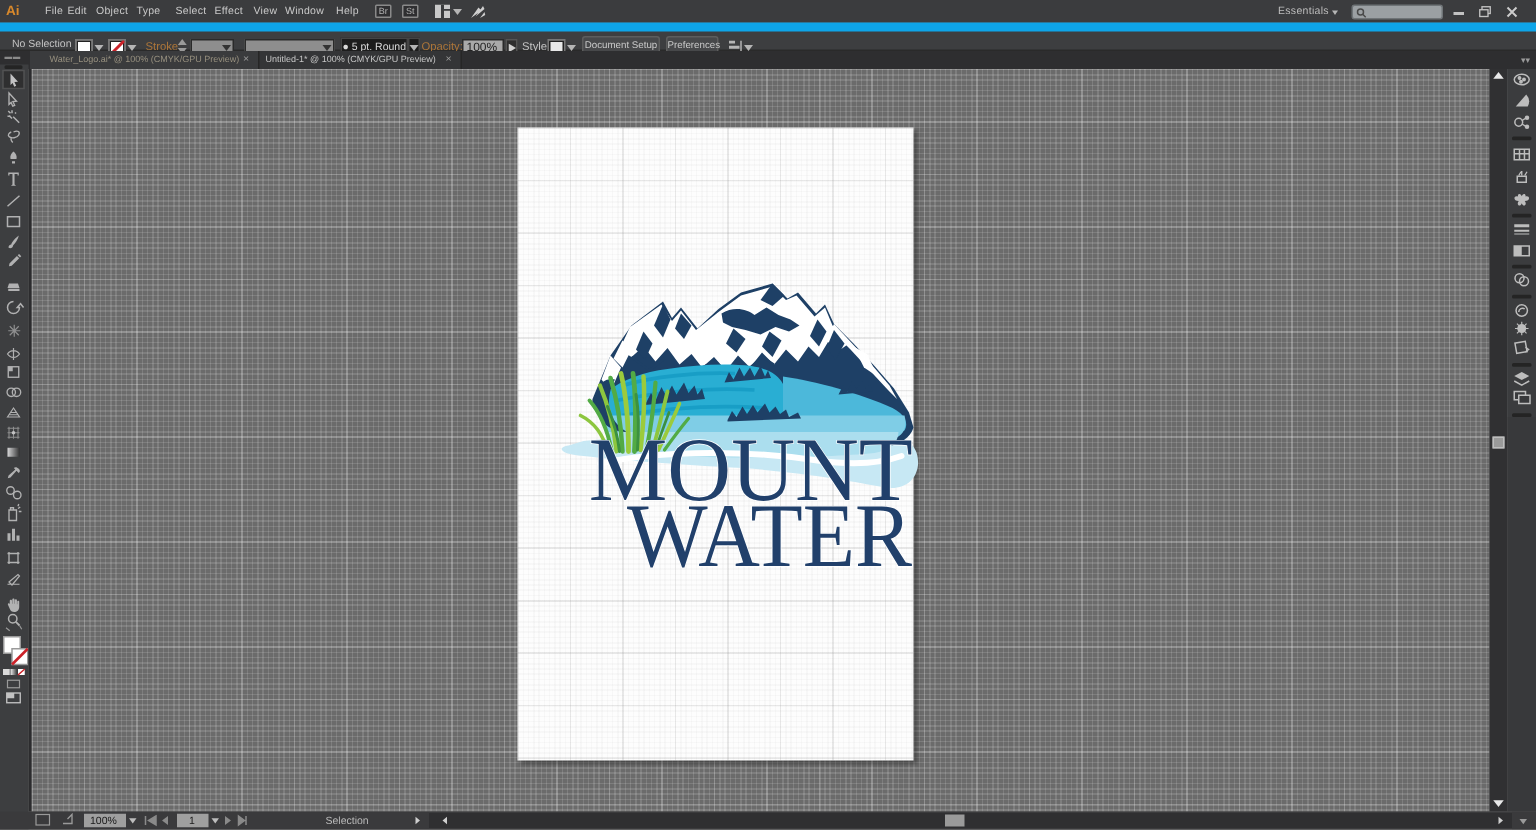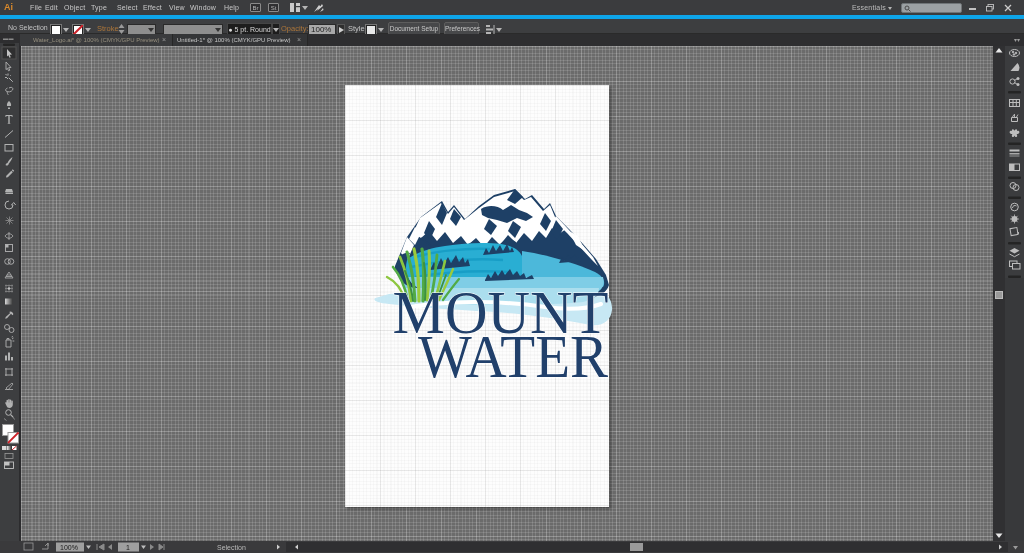--- a/index.html
+++ b/index.html
@@ -7,21 +7,21 @@
   body { font-family:"Liberation Sans", sans-serif; position:relative; }
   .abs { position:absolute; }
 
   
   #menubar { left:0; top:0; width:1024px; height:15px; background:#3b3c3e; }
   #menubar .mi { position:absolute; top:4px; font-size:7px; color:#c9c9c9; letter-spacing:0.2px; }
   #ailogo { position:absolute; left:4px; top:2px; color:#d9892b; font-size:9px; font-weight:bold; letter-spacing:0; }
   .mbicon { position:absolute; top:3px; width:11px; height:9px; border:1px solid #8a8a8a; border-radius:1px; color:#b5b5b5; font-size:6px; line-height:8px; text-align:center; background:#2f2f31; }
 
   
-  #controlbar { left:0; top:15px; width:1024px; height:19px; background:#3d3e40; border-top:4px solid #0ea5e9; border-bottom:1px solid #2a2a2a; }
+  #controlbar { left:0; top:15px; width:1024px; height:19px; background:#3d3e40; border-top:6px solid #0ea5e9; border-bottom:1px solid #2a2a2a; }
   .clabel { position:absolute; font-size:7.5px; color:#c3c3c3; top:5px; }
   .olabel { position:absolute; font-size:7.5px; color:#ad7639; top:5px; }
 
   
   #tabbar { left:0; top:34px; width:1024px; height:12px; background:#2e2e30; }
 
   
   #toolbar { left:0; top:43px; width:19px; height:510px; background:#3d3e40; }
   #canvas { left:19px; top:46px; width:974px; height:495px; border-left:2px solid #2c2c2e;
     background-color:#6b6b6b;

